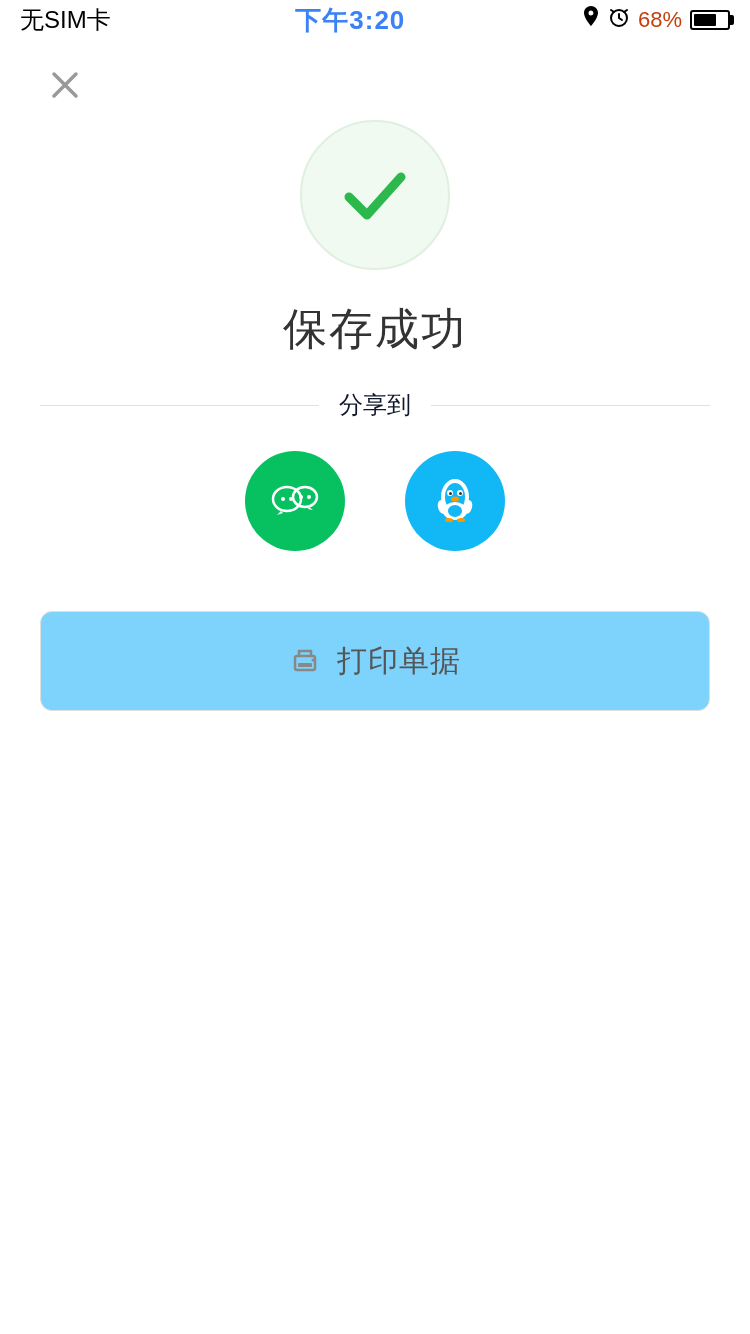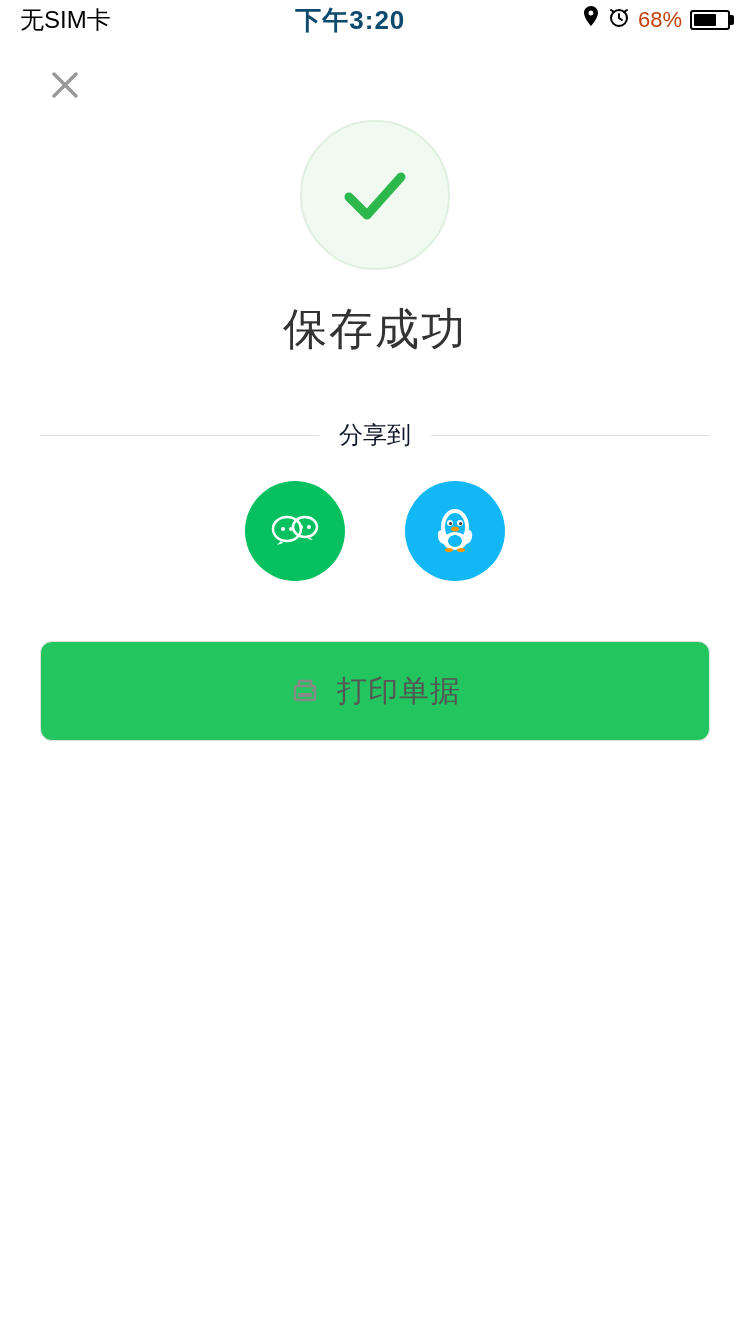--- a/index.html
+++ b/index.html
@@ -29,21 +29,21 @@
       display: flex;
       align-items: center;
       gap: 8px;
       font-size: 24px;
       color: #000;
       font-weight: 500;
     }
     .status-center {
       font-size: 26px;
       font-weight: 600;
-      color: #0c4a6e;
+      color: #3b82f6;
       letter-spacing: 1px;
     }
     .status-right {
       display: flex;
       align-items: center;
       gap: 8px;
       font-size: 22px;
       color: #c2410c;
     }
     .battery-bar {
@@ -117,21 +117,21 @@
     .success-circle svg {
       width: 80px;
       height: 80px;
     }
 
     
     .success-title {
       font-size: 44px;
       font-weight: 500;
       color: #333;
-      margin-bottom: 60px;
+      margin-bottom: 30px;
       letter-spacing: 2px;
     }
 
     
     .share-divider {
       width: 100%;
       display: flex;
       align-items: center;
       gap: 20px;
       margin-bottom: 30px;
@@ -179,21 +179,21 @@
       width: 100%;
       display: flex;
       flex-direction: column;
       gap: 20px;
     }
     .action-btn {
       width: 100%;
       height: 100px;
       border-radius: 12px;
       border: 1px solid #e0e0e0;
-      background: #22c55e;
+      background: #7dd3fc;
       display: flex;
       align-items: center;
       justify-content: center;
       gap: 16px;
       font-size: 30px;
       color: #555;
       cursor: pointer;
       letter-spacing: 1px;
     }
     .action-btn.primary {

